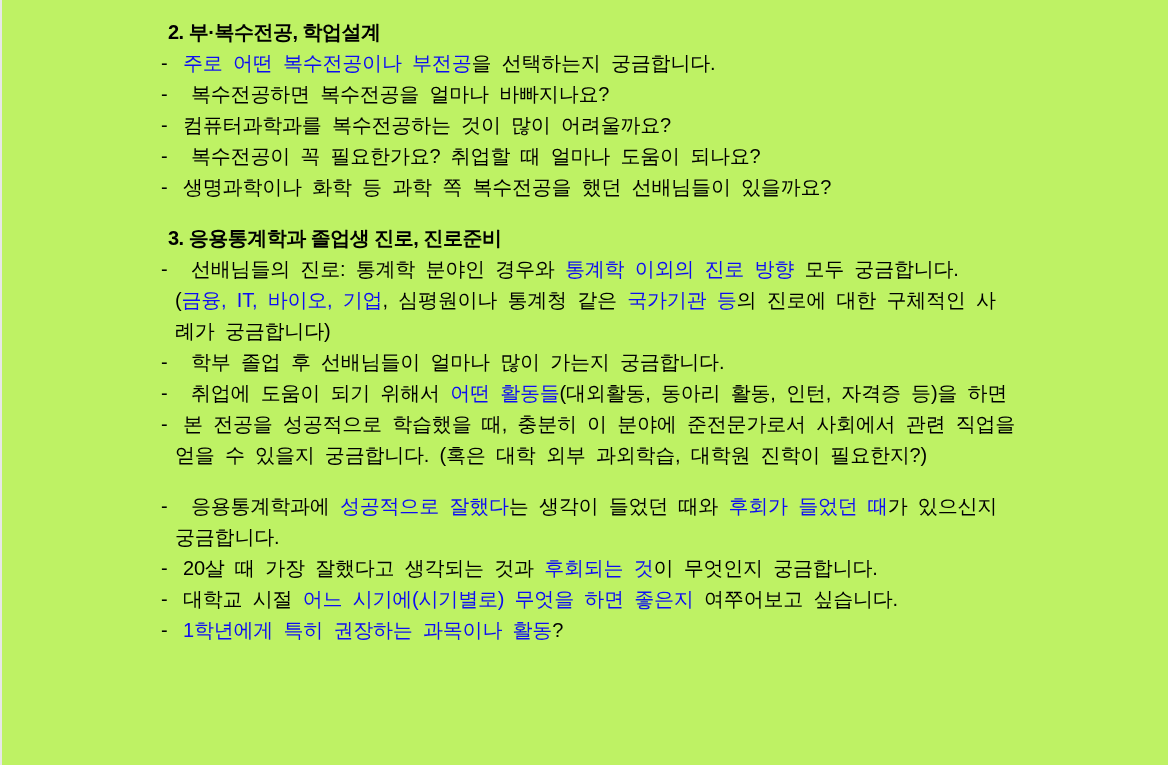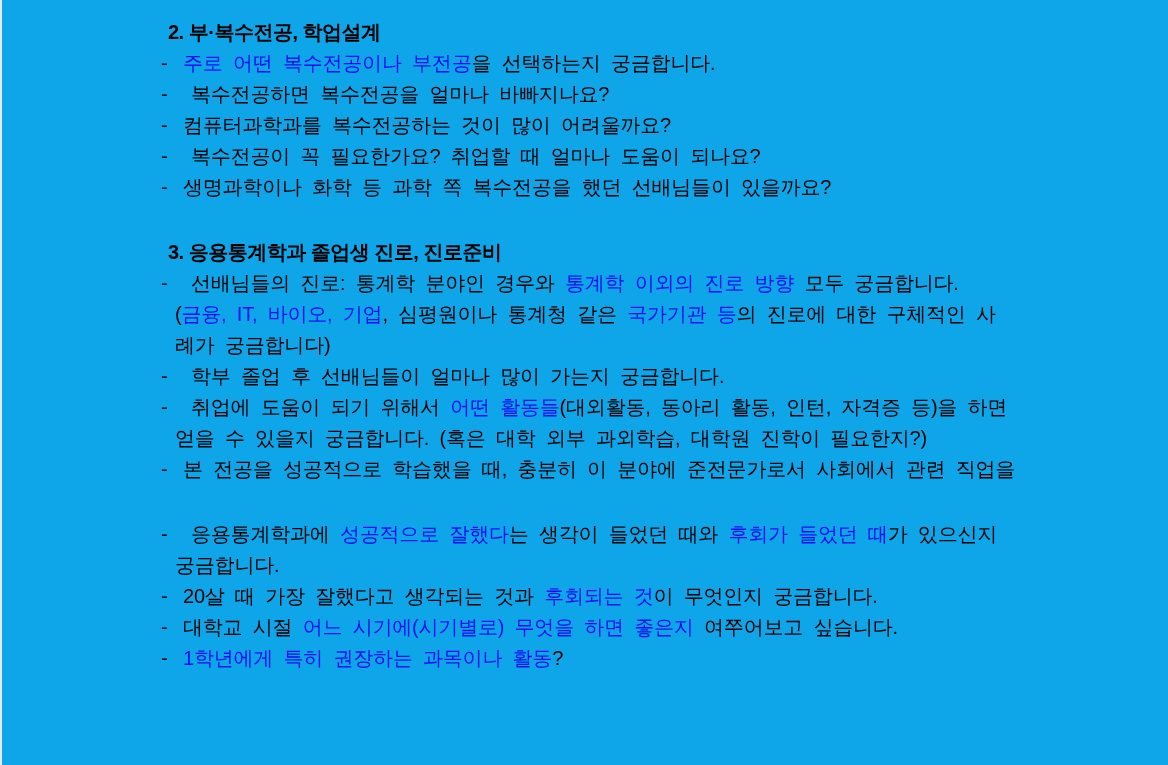--- a/index.html
+++ b/index.html
@@ -13,21 +13,21 @@
     height: 765px;
     box-sizing: border-box;
     background: #ffffff;
     border-left: 2px solid #e7e7e7;
     padding: 17px 56px 0 158px;
     overflow: hidden;
     font-family: "Liberation Sans", "DejaVu Sans", sans-serif;
     color: var(--ink, #000000);
   }
   section { margin: 0; padding: 0; }
-  section + section { margin-top: 34px; }
+  section + section { margin-top: 20px; }
   h2.heading {
     margin: 0 0 0 8px;
     font-size: 20px;
     line-height: 31px;
     font-weight: 700;
     letter-spacing: -0.5px;
     color: var(--ink, #000000);
     white-space: nowrap;
   }
   .line {
@@ -45,39 +45,39 @@
     box-sizing: border-box;
   }
   .line.wide .dash { width: 31px; }
   .line.cont { padding-left: 15px; }
   .seg.black { color: var(--ink, #000000); }
   .seg.blue  { color: var(--blue, #0b0bf0); }
 </style>
 </head>
 <body>
 
-<main class="page" style="background: #0ea5e9; border-left-color: rgb(231, 231, 231);">
+<main class="page" style="background: #bef264; border-left-color: rgb(231, 231, 231);">
   <div>
       <section>
         <h2 class="heading">2. 부·복수전공, 학업설계</h2>
         <div class="line bullet"><span class="dash">-</span><span class="seg blue">주로 어떤 복수전공이나 부전공</span><span class="seg black">을 선택하는지 궁금합니다.</span></div>
         <div class="line bullet wide"><span class="dash">-</span><span class="seg black">복수전공하면 복수전공을 얼마나 바빠지나요?</span></div>
         <div class="line bullet"><span class="dash">-</span><span class="seg black">컴퓨터과학과를 복수전공하는 것이 많이 어려울까요?</span></div>
         <div class="line bullet wide"><span class="dash">-</span><span class="seg black">복수전공이 꼭 필요한가요? 취업할 때 얼마나 도움이 되나요?</span></div>
         <div class="line bullet"><span class="dash">-</span><span class="seg black">생명과학이나 화학 등 과학 쪽 복수전공을 했던 선배님들이 있을까요?</span></div>
       </section>
       <section>
         <h2 class="heading">3. 응용통계학과 졸업생 진로, 진로준비</h2>
         <div class="line bullet wide"><span class="dash">-</span><span class="seg black">선배님들의 진로: 통계학 분야인 경우와 </span><span class="seg blue">통계학 이외의 진로 방향</span><span class="seg black"> 모두 궁금합니다.</span></div>
         <div class="line cont"><span class="seg black">(</span><span class="seg blue">금융, IT, 바이오, 기업</span><span class="seg black">, 심평원이나 통계청 같은 </span><span class="seg blue">국가기관 등</span><span class="seg black">의 진로에 대한 구체적인 사</span></div>
         <div class="line cont"><span class="seg black">례가 궁금합니다)</span></div>
         <div class="line bullet wide"><span class="dash">-</span><span class="seg black">학부 졸업 후 선배님들이 얼마나 많이 가는지 궁금합니다.</span></div>
         <div class="line bullet wide"><span class="dash">-</span><span class="seg black">취업에 도움이 되기 위해서 </span><span class="seg blue">어떤 활동들</span><span class="seg black">(대외활동, 동아리 활동, 인턴, 자격증 등)을 하면</span></div>
+        <div class="line bullet"><span class="dash">-</span><span class="seg black">본 전공을 성공적으로 학습했을 때, 충분히 이 분야에 준전문가로서 사회에서 관련 직업을</span></div>
         <div class="line cont"><span class="seg black">얻을 수 있을지 궁금합니다. (혹은 대학 외부 과외학습, 대학원 진학이 필요한지?)</span></div>
-        <div class="line bullet"><span class="dash">-</span><span class="seg black">본 전공을 성공적으로 학습했을 때, 충분히 이 분야에 준전문가로서 사회에서 관련 직업을</span></div>
       </section>
       <section>
         <div class="line bullet wide"><span class="dash">-</span><span class="seg black">응용통계학과에 </span><span class="seg blue">성공적으로 잘했다</span><span class="seg black">는 생각이 들었던 때와 </span><span class="seg blue">후회가 들었던 때</span><span class="seg black">가 있으신지</span></div>
         <div class="line cont"><span class="seg black">궁금합니다.</span></div>
         <div class="line bullet"><span class="dash">-</span><span class="seg black">20살 때 가장 잘했다고 생각되는 것과 </span><span class="seg blue">후회되는 것</span><span class="seg black">이 무엇인지 궁금합니다.</span></div>
         <div class="line bullet"><span class="dash">-</span><span class="seg black">대학교 시절 </span><span class="seg blue">어느 시기에(시기별로) 무엇을 하면 좋은지</span><span class="seg black"> 여쭈어보고 싶습니다.</span></div>
         <div class="line bullet"><span class="dash">-</span><span class="seg blue">1학년에게 특히 권장하는 과목이나 활동</span><span class="seg black">?</span></div>
       </section>
     </div>
 </main>

